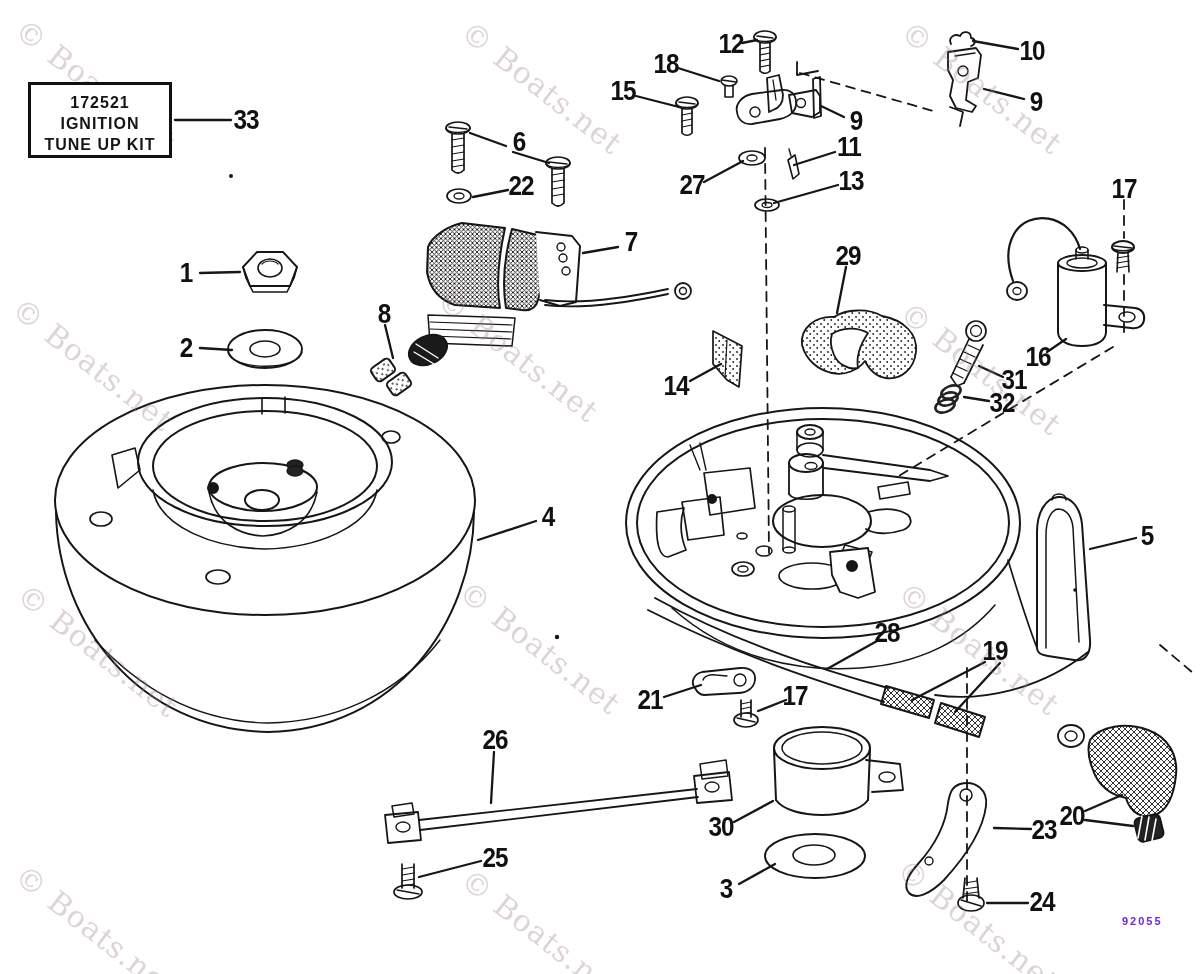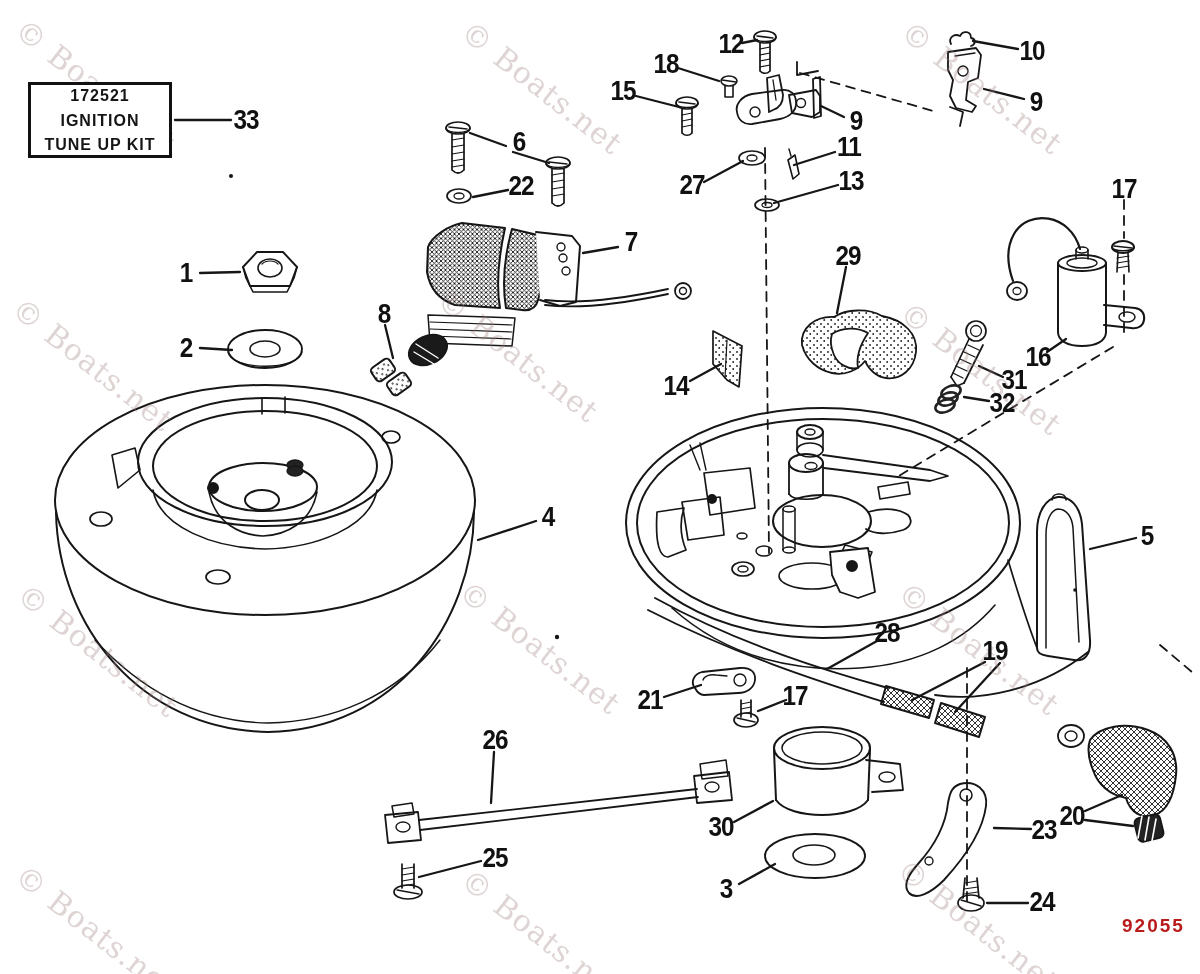--- a/index.html
+++ b/index.html
@@ -5,23 +5,23 @@
   html,body{margin:0;padding:0;}
   body{width:1200px;height:974px;background:#ffffff;font-family:"Liberation Sans",sans-serif;}
   #stage{position:relative;width:1200px;height:974px;background:#fff;overflow:hidden;}
   #art-svg{position:absolute;left:0;top:0;}
   .wm{position:absolute;font-family:"DejaVu Serif",serif;font-size:30px;letter-spacing:1px;
       color:rgba(158,130,130,0.34);white-space:nowrap;transform:rotate(38deg);transform-origin:left top;
       user-select:none;pointer-events:none;}
   .callout{position:absolute;transform:translate(-50%,-50%) scaleX(0.9);font-weight:700;font-size:27px;
       color:#111;line-height:1;letter-spacing:-1px;cursor:pointer;}
   #kit-box{position:absolute;left:28px;top:82px;width:138px;height:70px;border:3px solid #111;
-      display:flex;flex-direction:column;justify-content:space-between;align-items:center;cursor:pointer;background:#fff;}
+      display:flex;flex-direction:column;justify-content:flex-end;align-items:center;cursor:pointer;background:#fff;}
   #kit-box div{font-weight:700;font-size:16px;color:#151515;letter-spacing:1px;line-height:21px;white-space:nowrap;}
-  #diagram-code{position:absolute;left:1122px;top:915px;font-weight:700;font-size:19px;letter-spacing:2px;color:#b91c1c;}
+  #diagram-code{position:absolute;left:1122px;top:915px;font-weight:700;font-size:11px;letter-spacing:2px;color:#6d28d9;}
 </style>
 </head>
 <body>
 
 <div id="stage">
 
   <svg id="art-svg" width="1200" height="974" viewBox="0 0 1200 974">
     <defs>
       <pattern id="xh" width="6" height="6" patternUnits="userSpaceOnUse">
         <path d="M0,0 L6,6 M6,0 L0,6" stroke="#1c1c1c" stroke-width="0.9"></path>

